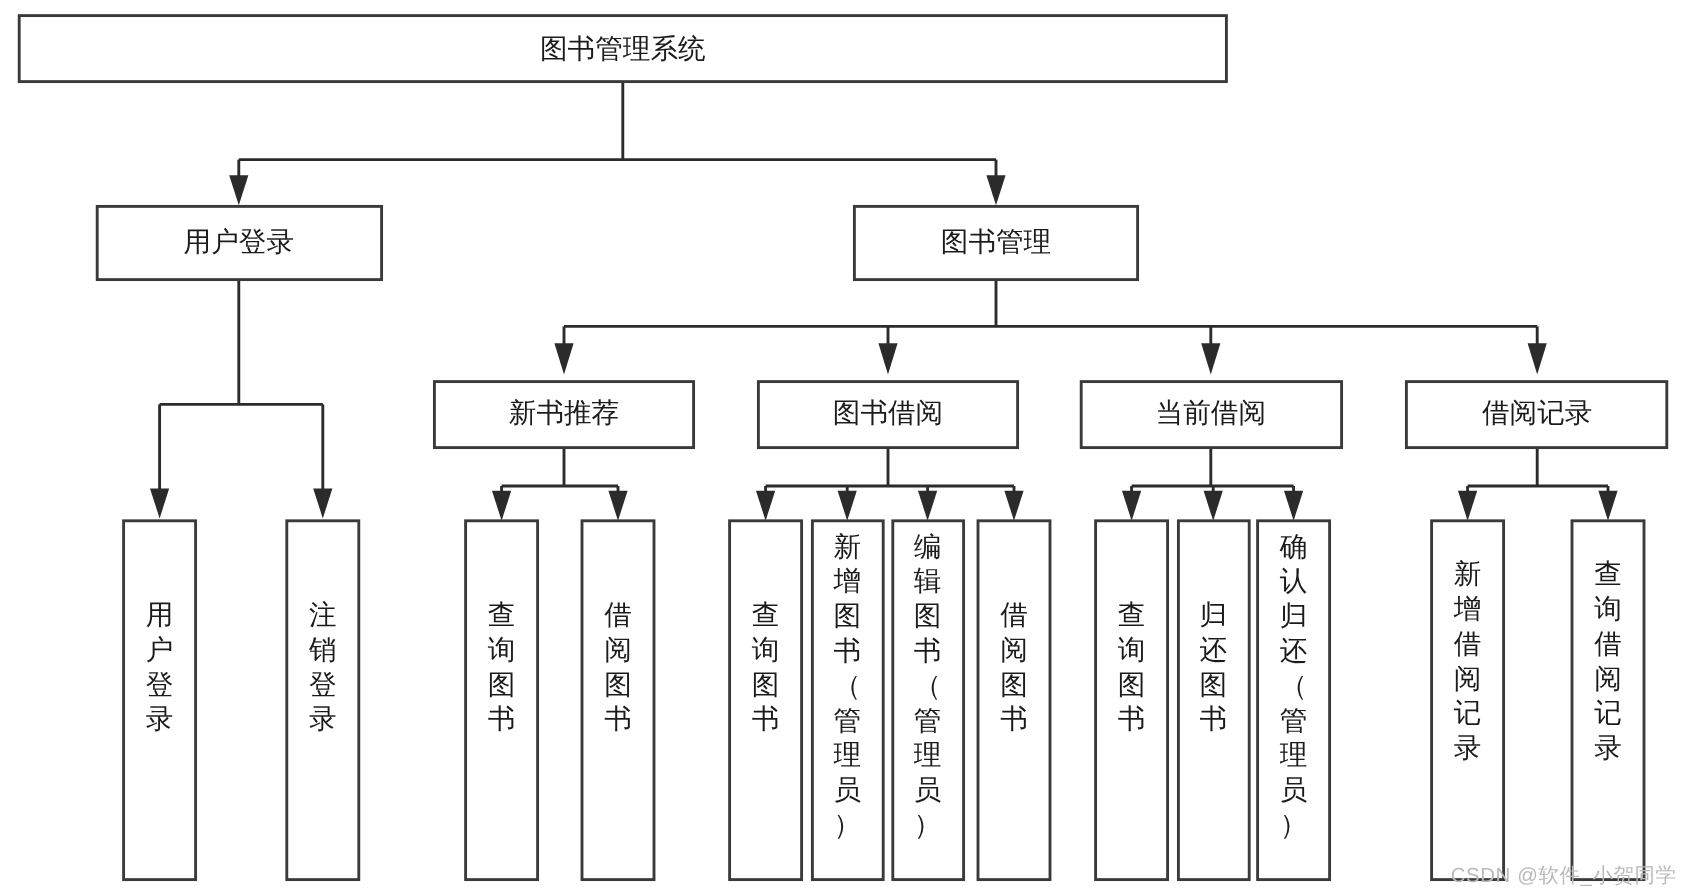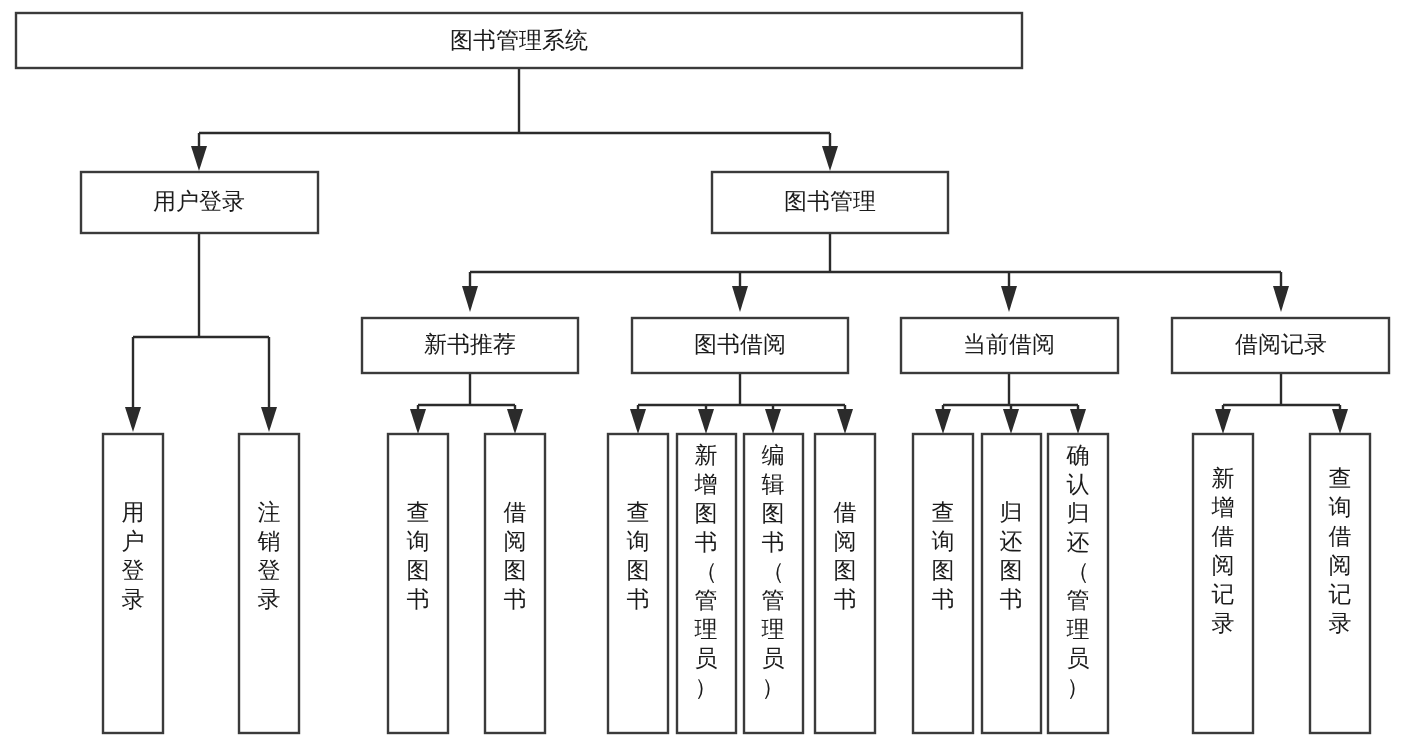--- a/index.html
+++ b/index.html
@@ -242,14 +242,15 @@
       <text class="node-label-vertical" x="1223" y="486"><tspan x="1223" dy="0">新</tspan><tspan x="1223" dy="29">增</tspan><tspan x="1223" dy="29">借</tspan><tspan x="1223" dy="29">阅</tspan><tspan x="1223" dy="29">记</tspan><tspan x="1223" dy="29">录</tspan></text>
     </g>
 
     <g>
       <rect class="node-rect" x="1310" y="434" width="60" height="299"></rect>
       <text class="node-label-vertical" x="1340" y="486"><tspan x="1340" dy="0">查</tspan><tspan x="1340" dy="29">询</tspan><tspan x="1340" dy="29">借</tspan><tspan x="1340" dy="29">阅</tspan><tspan x="1340" dy="29">记</tspan><tspan x="1340" dy="29">录</tspan></text>
     </g>
 
   </svg>
 
+  <div class="watermark">CSDN @软件_小贺同学</div>
 
 </div>
 
 </body></html>

